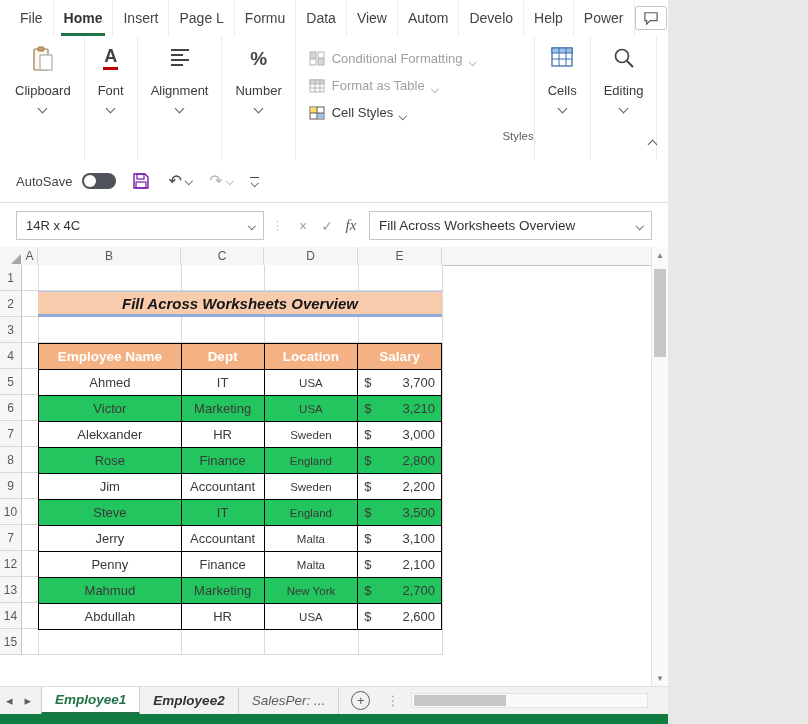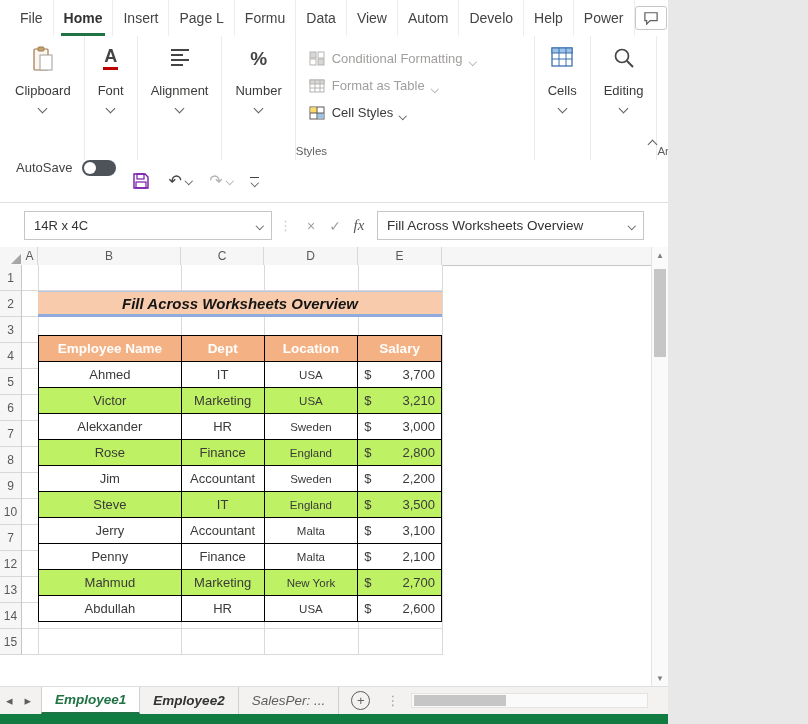--- a/index.html
+++ b/index.html
@@ -19,64 +19,64 @@
   .glbl{font-size:13px;color:#3b3a39;margin-top:7px;white-space:nowrap;}
   .rgroup .chev{margin-top:7px;}
   .chev{display:inline-block;width:6px;height:6px;border-right:1.4px solid #605e5c;border-bottom:1.4px solid #605e5c;transform:rotate(45deg);}
   .chev.sm{width:4.5px;height:4.5px;}
   .chev.gray{border-color:#b5b3b1;}
   .chev.right{transform:rotate(-45deg);}
   .chev.up{transform:rotate(225deg);}
   .styles-grp{align-items:flex-start;padding-top:9px;min-width:212px;}
   .srow{display:flex;align-items:center;gap:7px;height:27px;font-size:13px;color:#3b3a39;cursor:pointer;white-space:nowrap;}
   .srow.disabled{color:#a19f9d;cursor:default;}
-  .grp-label{position:absolute;bottom:3px;left:0;right:0;text-align:left;font-size:11.5px;color:#605e5c;}
+  .grp-label{position:absolute;bottom:18px;left:0;right:0;text-align:right;font-size:11.5px;color:#605e5c;}
   .font-ic{display:flex;flex-direction:column;align-items:center;}
   .font-ic span{font-size:18px;font-weight:bold;color:#444;line-height:20px;}
   .font-ic .redbar{display:block;width:15px;height:3px;background:#c00000;margin-top:1px;}
   .pct{font-size:19px;font-weight:bold;color:#444;line-height:26px;}
   .analysis-grp{min-width:70px;}
   .big-dis{display:flex;flex-direction:column;align-items:center;color:#a19f9d;cursor:default;}
   .albl{width:58px;text-align:center;font-size:13px;line-height:1.25;margin-top:4px;}
   .rexpand{display:flex;align-items:center;padding:0 7px;cursor:pointer;}
   .rcollapse{position:absolute;right:12px;bottom:8px;cursor:pointer;}
   
-  .qat{position:absolute;top:160px;left:0;right:0;height:42px;background:#fff;display:flex;padding-left:16px;gap:14px;}
+  .qat{position:absolute;top:160px;left:0;right:0;height:42px;background:#fff;display:flex;align-items:center;padding-left:16px;gap:14px;}
   .as-lbl{font-size:13px;color:#444;}
   .toggle{width:34px;height:16px;border-radius:9px;background:#4d5359;position:relative;cursor:pointer;margin-left:-4px;}
   .toggle .knob{position:absolute;left:2px;top:2px;width:12px;height:12px;border-radius:50%;background:#fff;}
   .qbtn{display:flex;align-items:center;gap:4px;background:none;border:none;padding:2px;cursor:pointer;}
   .qbtn .g{font-size:16px;color:#444;line-height:16px;}
   .qbtn.disabled .g{color:#b5b3b1;}
   .qat-more{display:flex;flex-direction:column;align-items:center;gap:2px;}
   .qat-more .bar{display:block;width:9px;height:0;border-top:1.6px solid #444;}
   
-  .fbar{position:absolute;top:202px;left:0;right:0;height:45px;background:#fff;border-top:1px solid #e1dfdd;border-bottom:1px solid #cfcdcb;display:flex;align-items:center;padding:0 24px;}
+  .fbar{position:absolute;top:202px;left:0;right:0;height:45px;background:#fff;border-top:1px solid #e1dfdd;border-bottom:1px solid #cfcdcb;display:flex;align-items:center;padding:0 16px;}
   .namebox{width:228px;height:27px;border:1px solid #c8c6c4;display:flex;align-items:center;padding:0 9px;font-size:13px;color:#333;background:#fff;cursor:pointer;}
   .namebox span:first-child{flex:1;}
   .dots{color:#c8c6c4;font-size:13px;margin:0 7px;cursor:col-resize;}
   .fbtn{width:24px;height:26px;display:flex;align-items:center;justify-content:center;background:none;border:none;font-size:14px;color:#a19f9d;cursor:pointer;}
   .fbtn.fx span{font-family:"Liberation Serif",serif;font-style:italic;font-size:15px;color:#595959;}
   .fxbox{flex:1;height:27px;border:1px solid #c8c6c4;margin-left:6px;display:flex;align-items:center;padding:0 9px;font-size:13.5px;color:#333;background:#fff;cursor:text;}
   .fxbox span:first-child{flex:1;white-space:nowrap;overflow:hidden;}
   
   .sheet{position:absolute;top:247px;left:0;width:791px;height:439px;background:#fff;overflow:hidden;}
   .corner{position:absolute;left:0;top:0;width:22px;height:18px;background:#f6f6f6;border-right:1px solid #c6c6c6;border-bottom:1px solid #c6c6c6;cursor:pointer;}
   .corner .tri{position:absolute;right:1px;bottom:1px;width:0;height:0;border-left:10px solid transparent;border-bottom:10px solid #a6a6a6;}
   .colhdrs{position:absolute;left:22px;top:0;right:0;height:18px;background:#f6f6f6;border-bottom:1px solid #c6c6c6;display:flex;}
   .colh{display:flex;align-items:center;justify-content:center;font-size:12px;color:#595959;border-right:1px solid #d8d8d8;box-sizing:border-box;cursor:pointer;}
   .rowhdrs{position:absolute;left:0;top:18px;width:22px;background:#f6f6f6;border-right:1px solid #c6c6c6;box-sizing:border-box;}
   .rowh{height:26px;box-sizing:border-box;border-bottom:1px solid #d8d8d8;display:flex;align-items:center;justify-content:center;font-size:12px;color:#595959;cursor:pointer;}
   .cells{position:absolute;left:22px;top:18px;width:420px;height:390px;background:#fff;background-image:repeating-linear-gradient(to bottom,transparent 0 25px,#d9d9d9 25px 26px);cursor:cell;}
   .vline{position:absolute;top:0;bottom:0;width:1px;background:#d9d9d9;}
   .title-cell{position:absolute;left:16px;top:26px;width:404px;height:26px;box-sizing:border-box;background:#F8CBAD;border-top:1px solid #B4C7E7;border-bottom:3px solid #8FAADC;display:flex;align-items:center;justify-content:center;font-size:15px;font-weight:bold;font-style:italic;color:#151515;z-index:2;}
-  .etable{position:absolute;left:16px;top:70px;border-collapse:collapse;table-layout:fixed;z-index:2;background:#fff;padding-left:48px;}
+  .etable{position:absolute;left:16px;top:78px;border-collapse:collapse;table-layout:fixed;z-index:2;background:#fff;padding-left:48px;}
   .etable th,.etable td{border:1px solid #000;height:25px;padding:0;font-size:13px;text-align:center;overflow:hidden;white-space:nowrap;}
   .etable th{background:#F4B183;color:#fff;font-weight:bold;font-size:13.5px;}
-  .etable tr.alt td{background:#bef264;}
+  .etable tr.alt td{background:#22c55e;}
   .etable td.c-loc{font-size:11.5px;}
   .etable td.c-sal{text-align:right;padding-right:6px;}
   .etable td.c-sal .cur{float:left;padding-left:6px;}
   
   .vscroll{position:absolute;right:0;top:247px;width:17px;height:439px;background:#fafafa;border-left:1px solid #e3e3e3;box-sizing:border-box;}
   .sarrow{position:absolute;left:0;right:0;height:16px;display:flex;align-items:center;justify-content:center;font-size:8px;color:#808080;cursor:pointer;}
   .sarrow.up{top:0;}
   .sarrow.down{bottom:0;}
   .vthumb{position:absolute;left:2px;right:2px;top:22px;height:88px;background:#c6c6c6;cursor:grab;}
   

